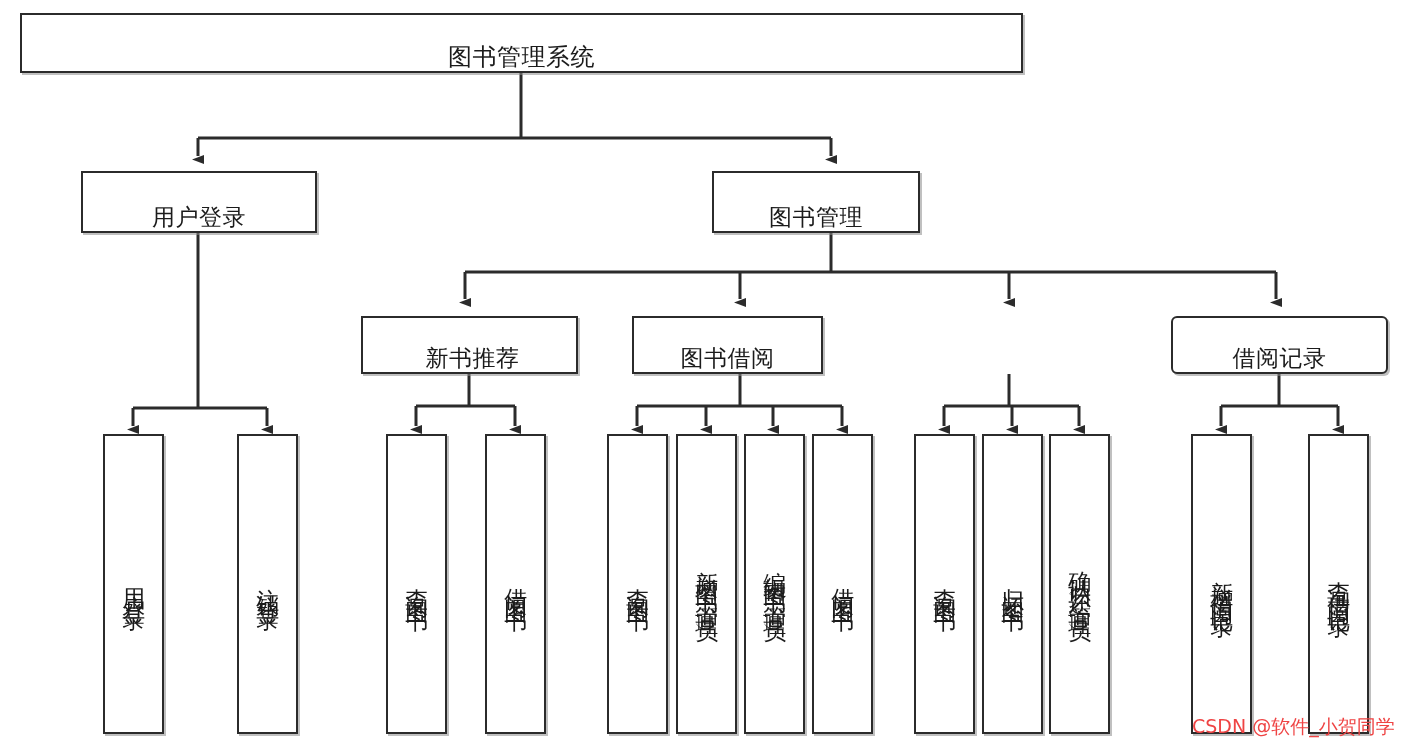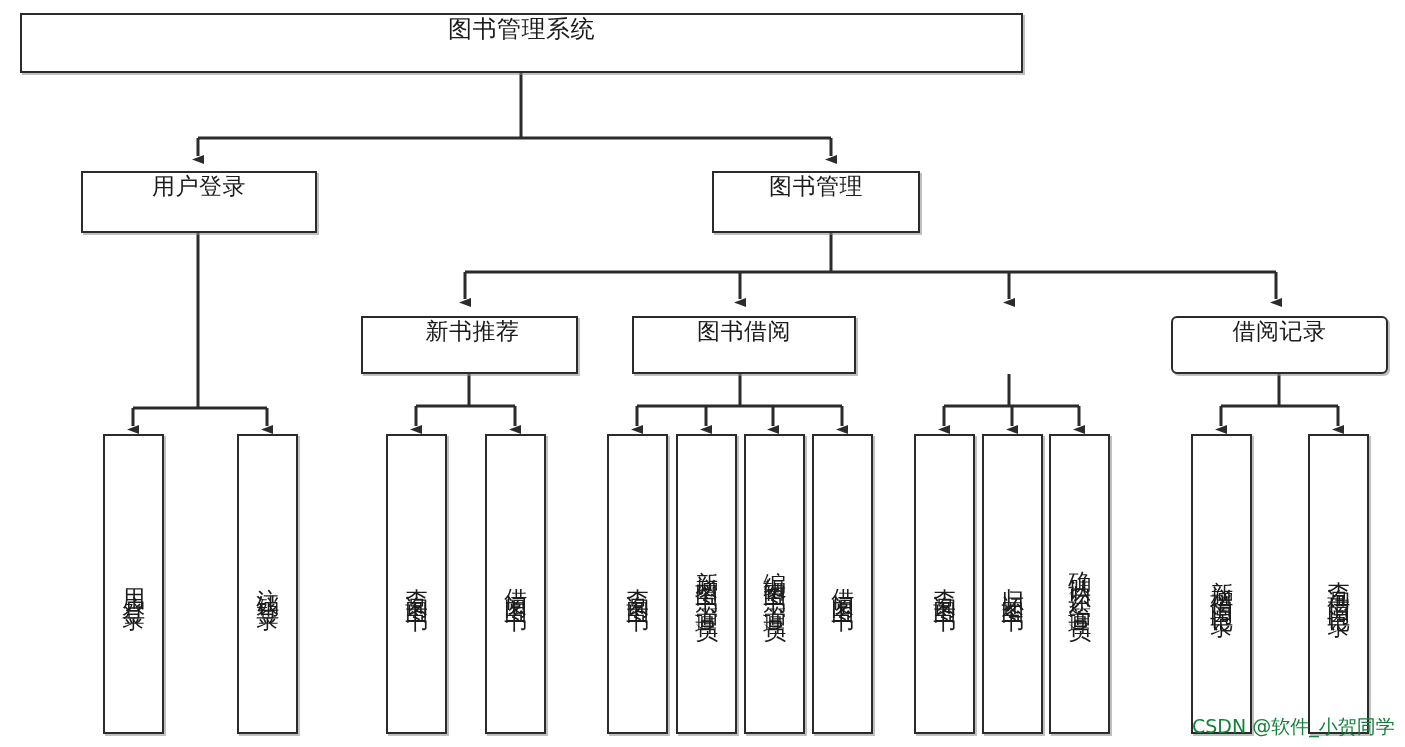--- a/index.html
+++ b/index.html
@@ -26,21 +26,21 @@
     height: 747px;
     pointer-events: none;
   }
   .node {
     position: absolute;
     box-sizing: border-box;
     background: #ffffff;
     border: 2.5px solid #2b2b2b;
     box-shadow: 2px 2px 0 rgba(140,140,140,0.55);
     display: flex;
-    align-items: flex-start;
+    align-items: flex-end;
     justify-content: center;
     color: #1b1b1b;
     z-index: 2;
   }
   .node .label {
     white-space: pre;
     line-height: 1.18;
     text-align: center;
   }
   
@@ -62,21 +62,21 @@
     font-size: 23px;
     line-height: 1.02;
     letter-spacing: 7px;
     max-height: 272px;
   }
   .watermark {
     position: absolute;
     left: 1192px;
     top: 714px;
     font-size: 19px;
-    color: #15803d;
+    color: #ef4444;
     white-space: pre;
     z-index: 3;
     font-family: "DejaVu Sans", "Liberation Sans", sans-serif;
   }
 </style>
 </head>
 <body>
 
 <div id="canvas">
 
@@ -139,21 +139,21 @@
   </div>
 
   <div class="node horiz" style="left:712px; top:171px; width:208px; height:62px;">
     <span class="label">图书管理</span>
   </div>
 
   <div class="node horiz" style="left:361px; top:316px; width:217px; height:58px;padding-left:6px;">
     <span class="label">新书推荐</span>
   </div>
 
-  <div class="node horiz" style="left:632px; top:316px; width:224px; height:58px;">
+  <div class="node horiz" style="left:632px; top:316px; width:191px; height:58px;">
     <span class="label">图书借阅</span>
   </div>
 
 
   <div class="node horiz" style="left:1171px; top:316px; width:217px; height:58px;border-radius:6px;">
     <span class="label">借阅记录</span>
   </div>
 
   <div class="node vert" style="left:103px; top:434px; width:61px; height:300px;">
     <span class="label">用户登录</span>

